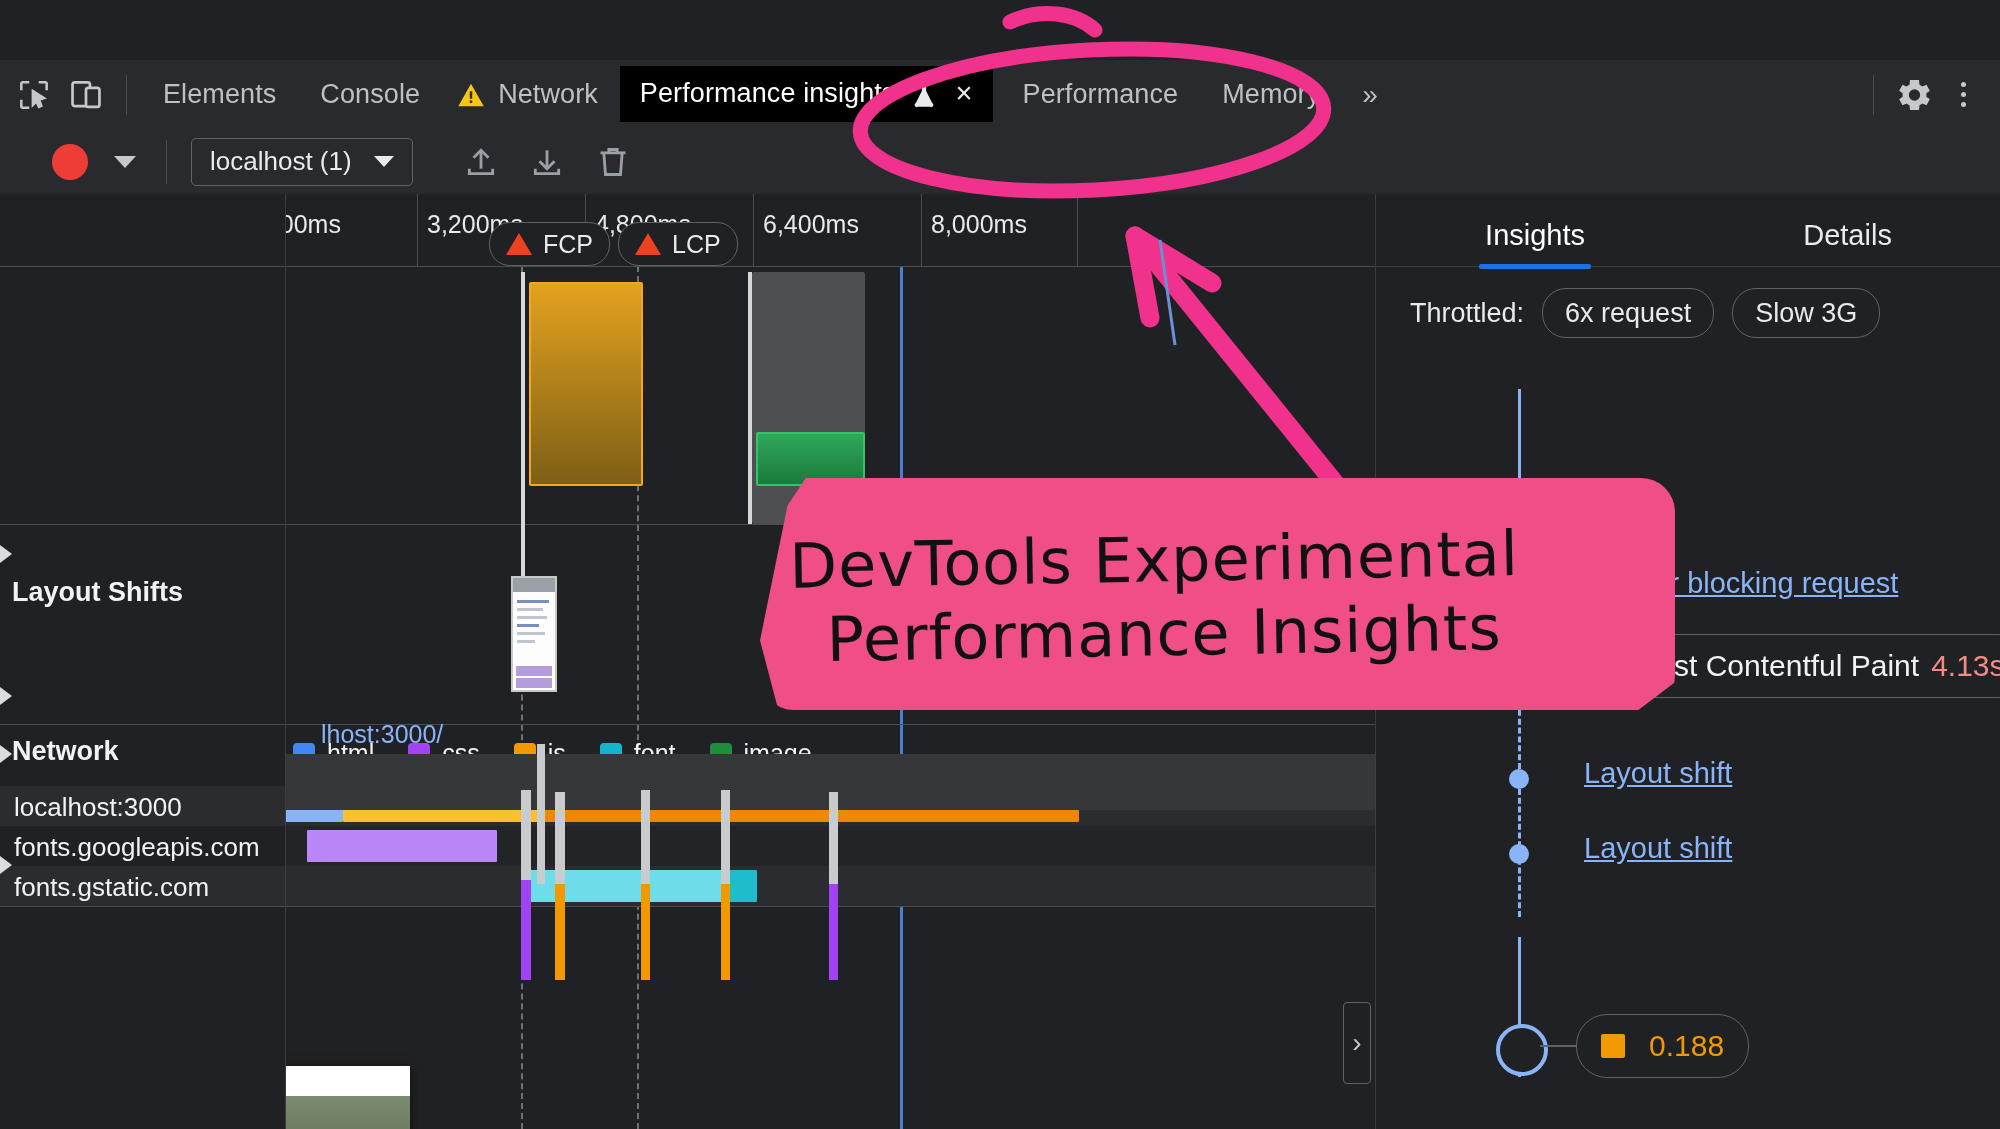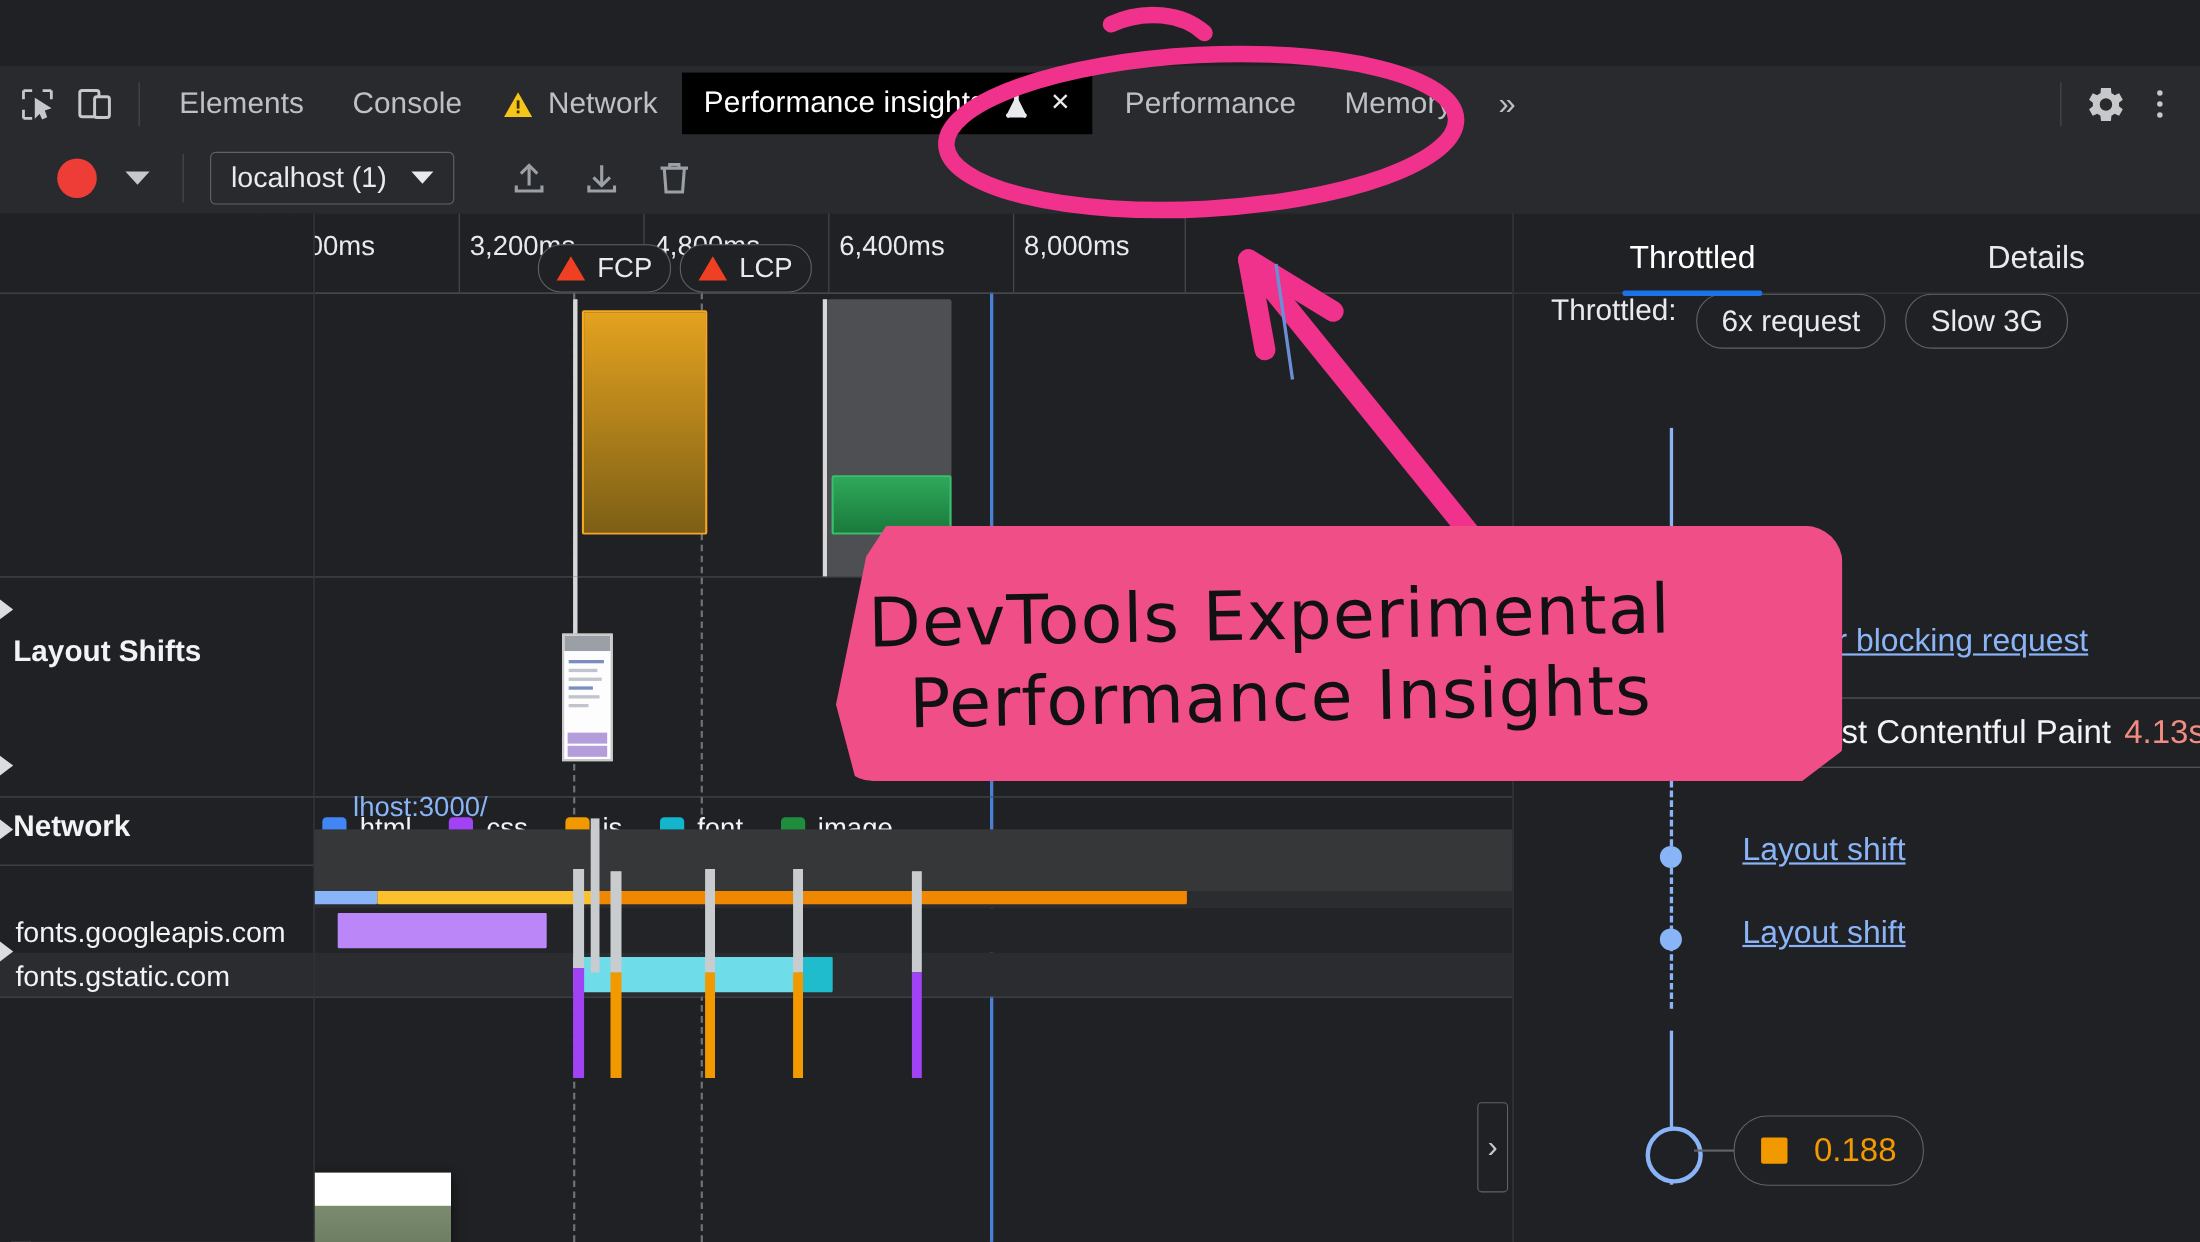--- a/index.html
+++ b/index.html
@@ -148,21 +148,21 @@
     position:absolute;left:1375px;top:194px;width:625px;bottom:0;background:#202124;
     border-left:1px solid #3b3d40;
   }
   .sbtabs{display:flex;height:72px;align-items:flex-end;justify-content:space-around;
     border-bottom:1px solid #3b3d40;position:relative;}
   .sbtab{font-size:29px;color:#e8eaed;padding-bottom:14px;position:relative;}
   .sbtab.active{color:#ffffff;}
   .sbtab.active:after{
     content:"";position:absolute;left:-6px;right:-6px;bottom:-3px;height:5px;background:#1a73e8;border-radius:2px;
   }
-  .throttle{display:flex;align-items:flex-start;height:92px;padding-left:34px;gap:18px;}
+  .throttle{display:flex;align-items:center;height:92px;padding-left:34px;gap:18px;}
   .throttle-label{font-size:27px;color:#e8eaed;white-space:nowrap;}
   .chip{
     height:48px;border:1px solid #5f6368;border-radius:24px;display:flex;align-items:center;
     padding:0 22px;font-size:27px;color:#e8eaed;white-space:nowrap;
   }
 
   .timeline{position:absolute;left:0;right:0;top:195px;bottom:0;}
   .tl-seg{position:absolute;left:0;width:3px;background:#8ab4f8;}
   .tl-seg.dash{background:none;border-left:3px dashed #8ab4f8;width:0;}
   .node-sm{
@@ -322,20 +322,23 @@
     <div class="rowlabels">
       <div class="secline" style="top:72px;"></div>
       <div class="secline" style="top:330px;"></div>
       <div class="rowlabel" style="left:12px;top:383px;">Layout Shifts</div>
       <div class="secline" style="top:530px;"></div>
       <div class="exp-arrow" style="left:0px;top:351px;"></div>
       <div class="exp-arrow" style="left:0px;top:551px;"></div>
       <div class="rowlabel" style="left:12px;top:542px;">Network</div>
       <div class="secline" style="top:592px;"></div>
 
+      <div class="netrow" style="top:592px;height:40px;background:#2b2c2f;">
+        <div class="netname" style="top:6px;">localhost:3000</div>
+      </div>
       <div class="netrow" style="top:632px;height:40px;">
         <div class="netname" style="top:6px;">fonts.googleapis.com</div>
       </div>
       <div class="netrow" style="top:672px;height:40px;background:#2b2c2f;">
         <div class="netname" style="top:6px;">fonts.gstatic.com</div>
       </div>
       <div class="secline" style="top:712px;"></div>
       <div class="exp-arrow" style="left:0px;top:493px;"></div>
       <div class="exp-arrow" style="left:0px;top:662px;"></div>
     </div>
@@ -462,21 +465,21 @@
       <div class="shot-inner">
         <div class="sky"></div>
 
       </div>
     </div>
   </div>
 
   <div class="sidebar">
 
     <div class="sbtabs">
-      <div class="sbtab active">Throttled</div>
+      <div class="sbtab active">Insights</div>
       <div class="sbtab">Details</div>
     </div>
 
     <div class="throttle">
       <span class="throttle-label">Throttled:</span>
       <span class="chip">6x request</span>
       <span class="chip">Slow 3G</span>
     </div>
 
     <div class="timeline">

